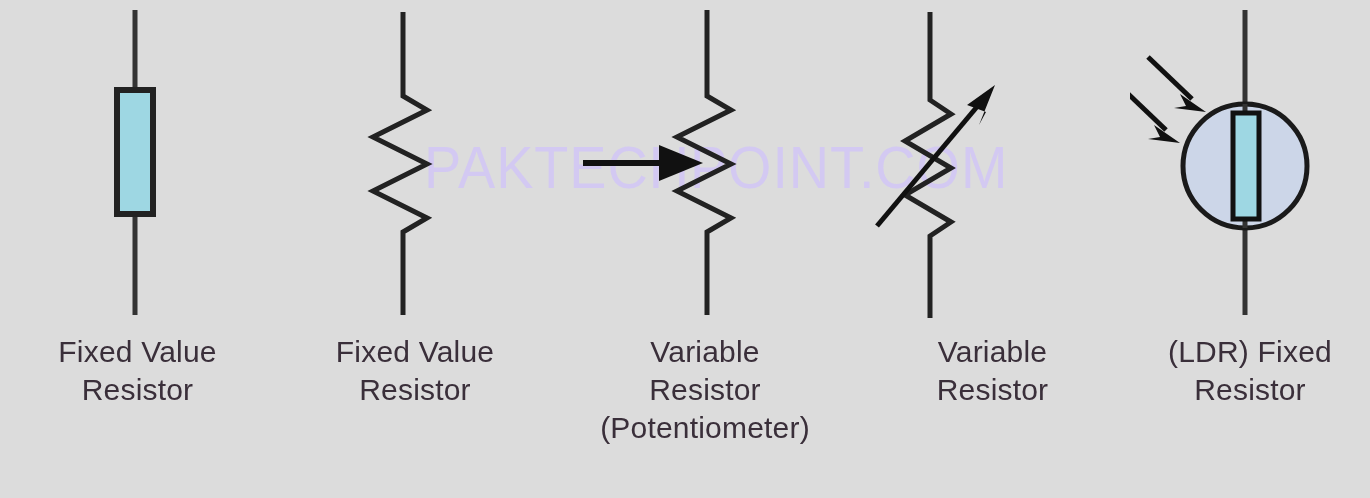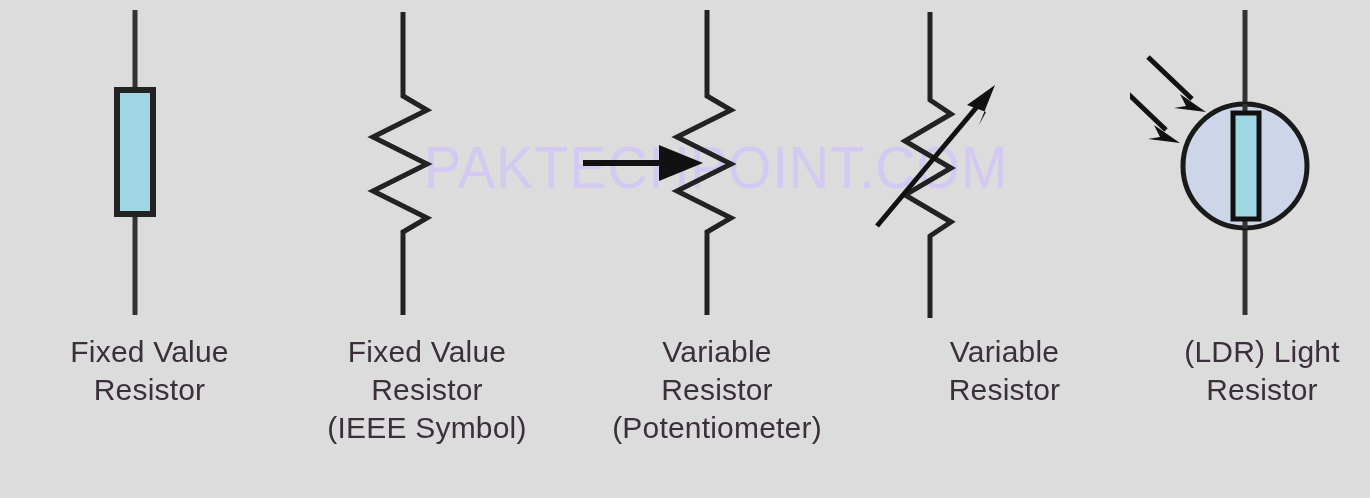--- a/index.html
+++ b/index.html
@@ -57,21 +57,20 @@
     left: 0;
     top: 333px;
     width: 100%;
     text-align: center;
     color: #3a2f3a;
     font-family: "Liberation Sans", sans-serif;
     font-size: 30px;
     line-height: 38px;
     letter-spacing: 0.2px;
     z-index: 3;
-    padding-left: 12px;
   }
   .caption .ln { display: block; white-space: nowrap; }
   
   #col0 { left: 0px;    width: 275px; }
   #col1 { left: 275px;  width: 280px; }
   #col2 { left: 555px;  width: 300px; }
   #col3 { left: 855px;  width: 275px; }
   #col4 { left: 1130px; width: 240px; }
 </style>
 </head>
@@ -96,21 +95,20 @@
 
   <div class="col" id="col1">
     <div class="sym">
       <svg width="280" height="330" viewBox="0 0 280 330" xmlns="http://www.w3.org/2000/svg">
         <polyline points="128,12 128,96 152,110 98,137 152,164 98,191 152,218 128,232 128,315" fill="none" stroke="#222222" stroke-width="5" stroke-linejoin="miter" stroke-linecap="butt"></polyline>
       </svg>
     </div>
     <div class="caption">
       <span class="ln">Fixed Value</span>
       <span class="ln">Resistor</span>
-      <span class="ln">(IEEE Symbol)</span>
     </div>
   </div>
 
   <div class="col" id="col2">
     <div class="sym">
       <svg width="300" height="330" viewBox="0 0 300 330" xmlns="http://www.w3.org/2000/svg">
         <polyline points="152,10 152,96 176,110 122,137 176,164 122,191 176,218 152,232 152,315" fill="none" stroke="#222222" stroke-width="5" stroke-linejoin="miter" stroke-linecap="butt"></polyline>
         <g>
           <line x1="28" y1="163" x2="122" y2="163" stroke="#111111" stroke-width="6"></line>
           <polygon points="148,163 104,145 104,181" fill="#111111"></polygon>
@@ -149,18 +147,18 @@
         <rect x="103" y="113" width="26" height="106" fill="#9ed7e3" stroke="#111111" stroke-width="5"></rect>
         <g>
           <line x1="18" y1="57" x2="62" y2="99" stroke="#111111" stroke-width="5"></line>
           <polygon points="76,112 50,94 56,106 44,108" fill="#111111"></polygon>
           <line x1="-8" y1="88" x2="36" y2="130" stroke="#111111" stroke-width="5"></line>
           <polygon points="50,143 24,125 30,137 18,139" fill="#111111"></polygon>
         </g>
       </svg>
     </div>
     <div class="caption">
-      <span class="ln">(LDR) Light</span>
+      <span class="ln">(LDR) Fixed</span>
       <span class="ln">Resistor</span>
     </div>
   </div>
 
 </div>
 
 </body></html>

